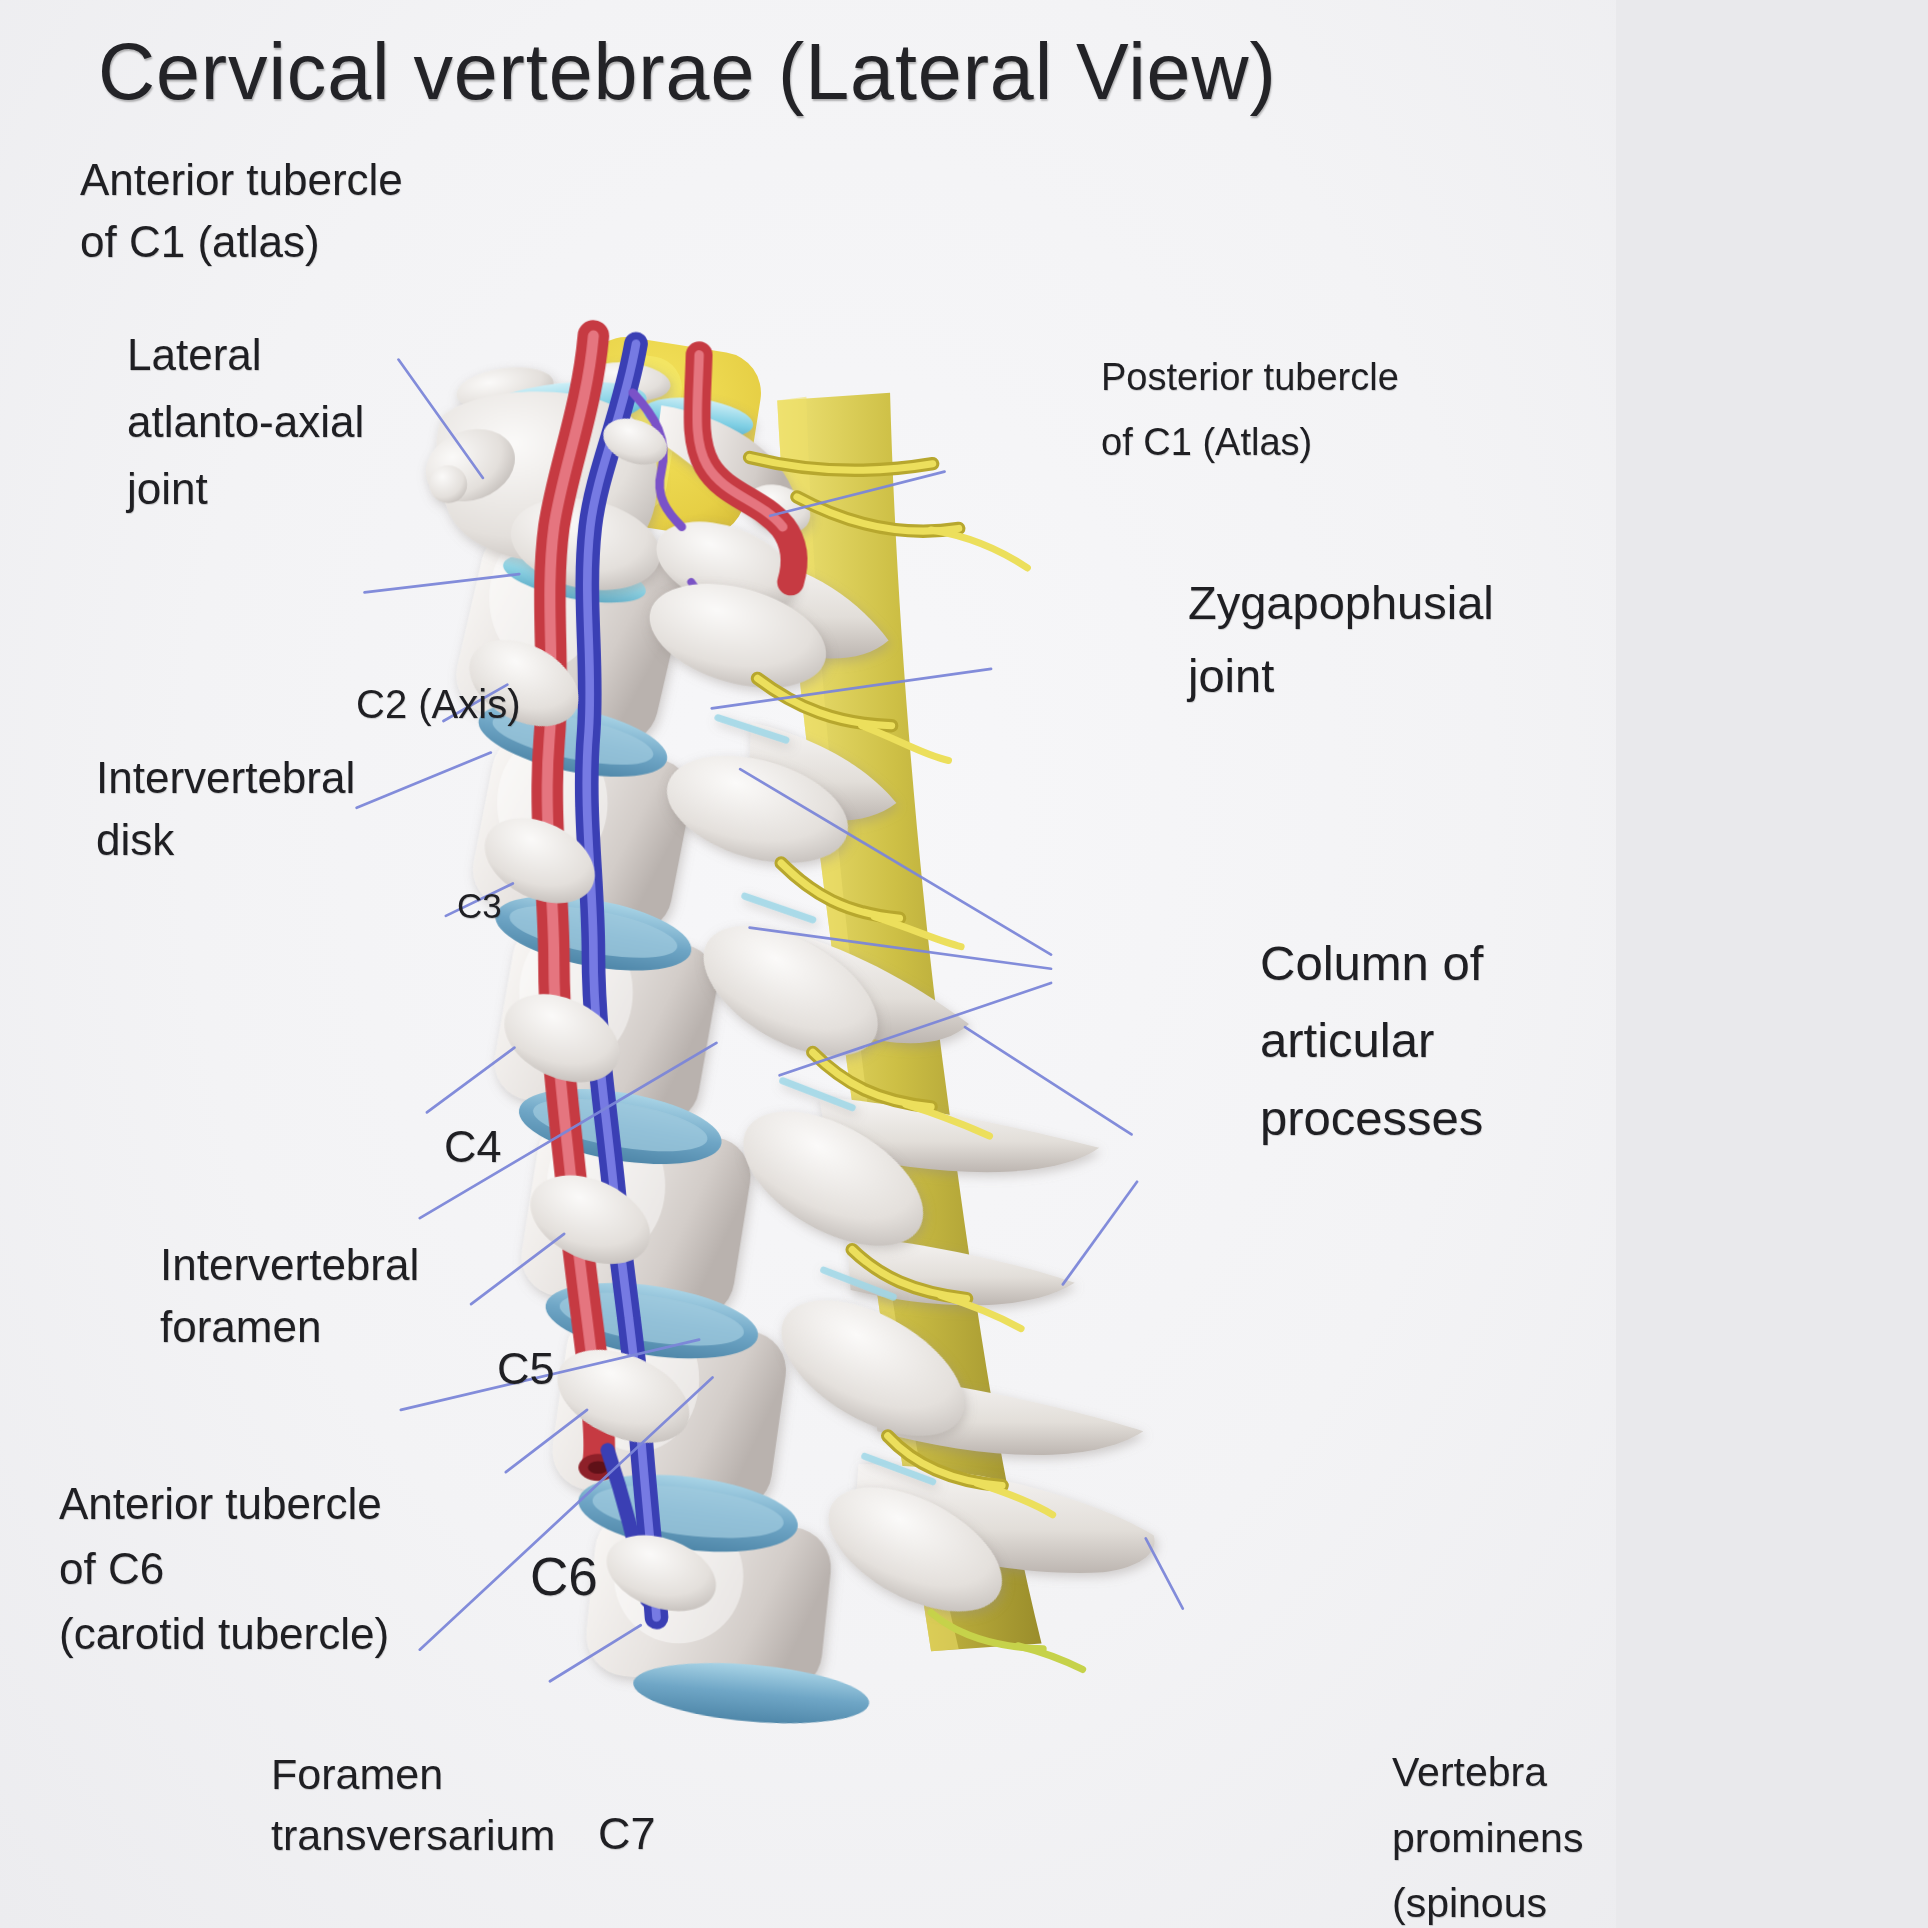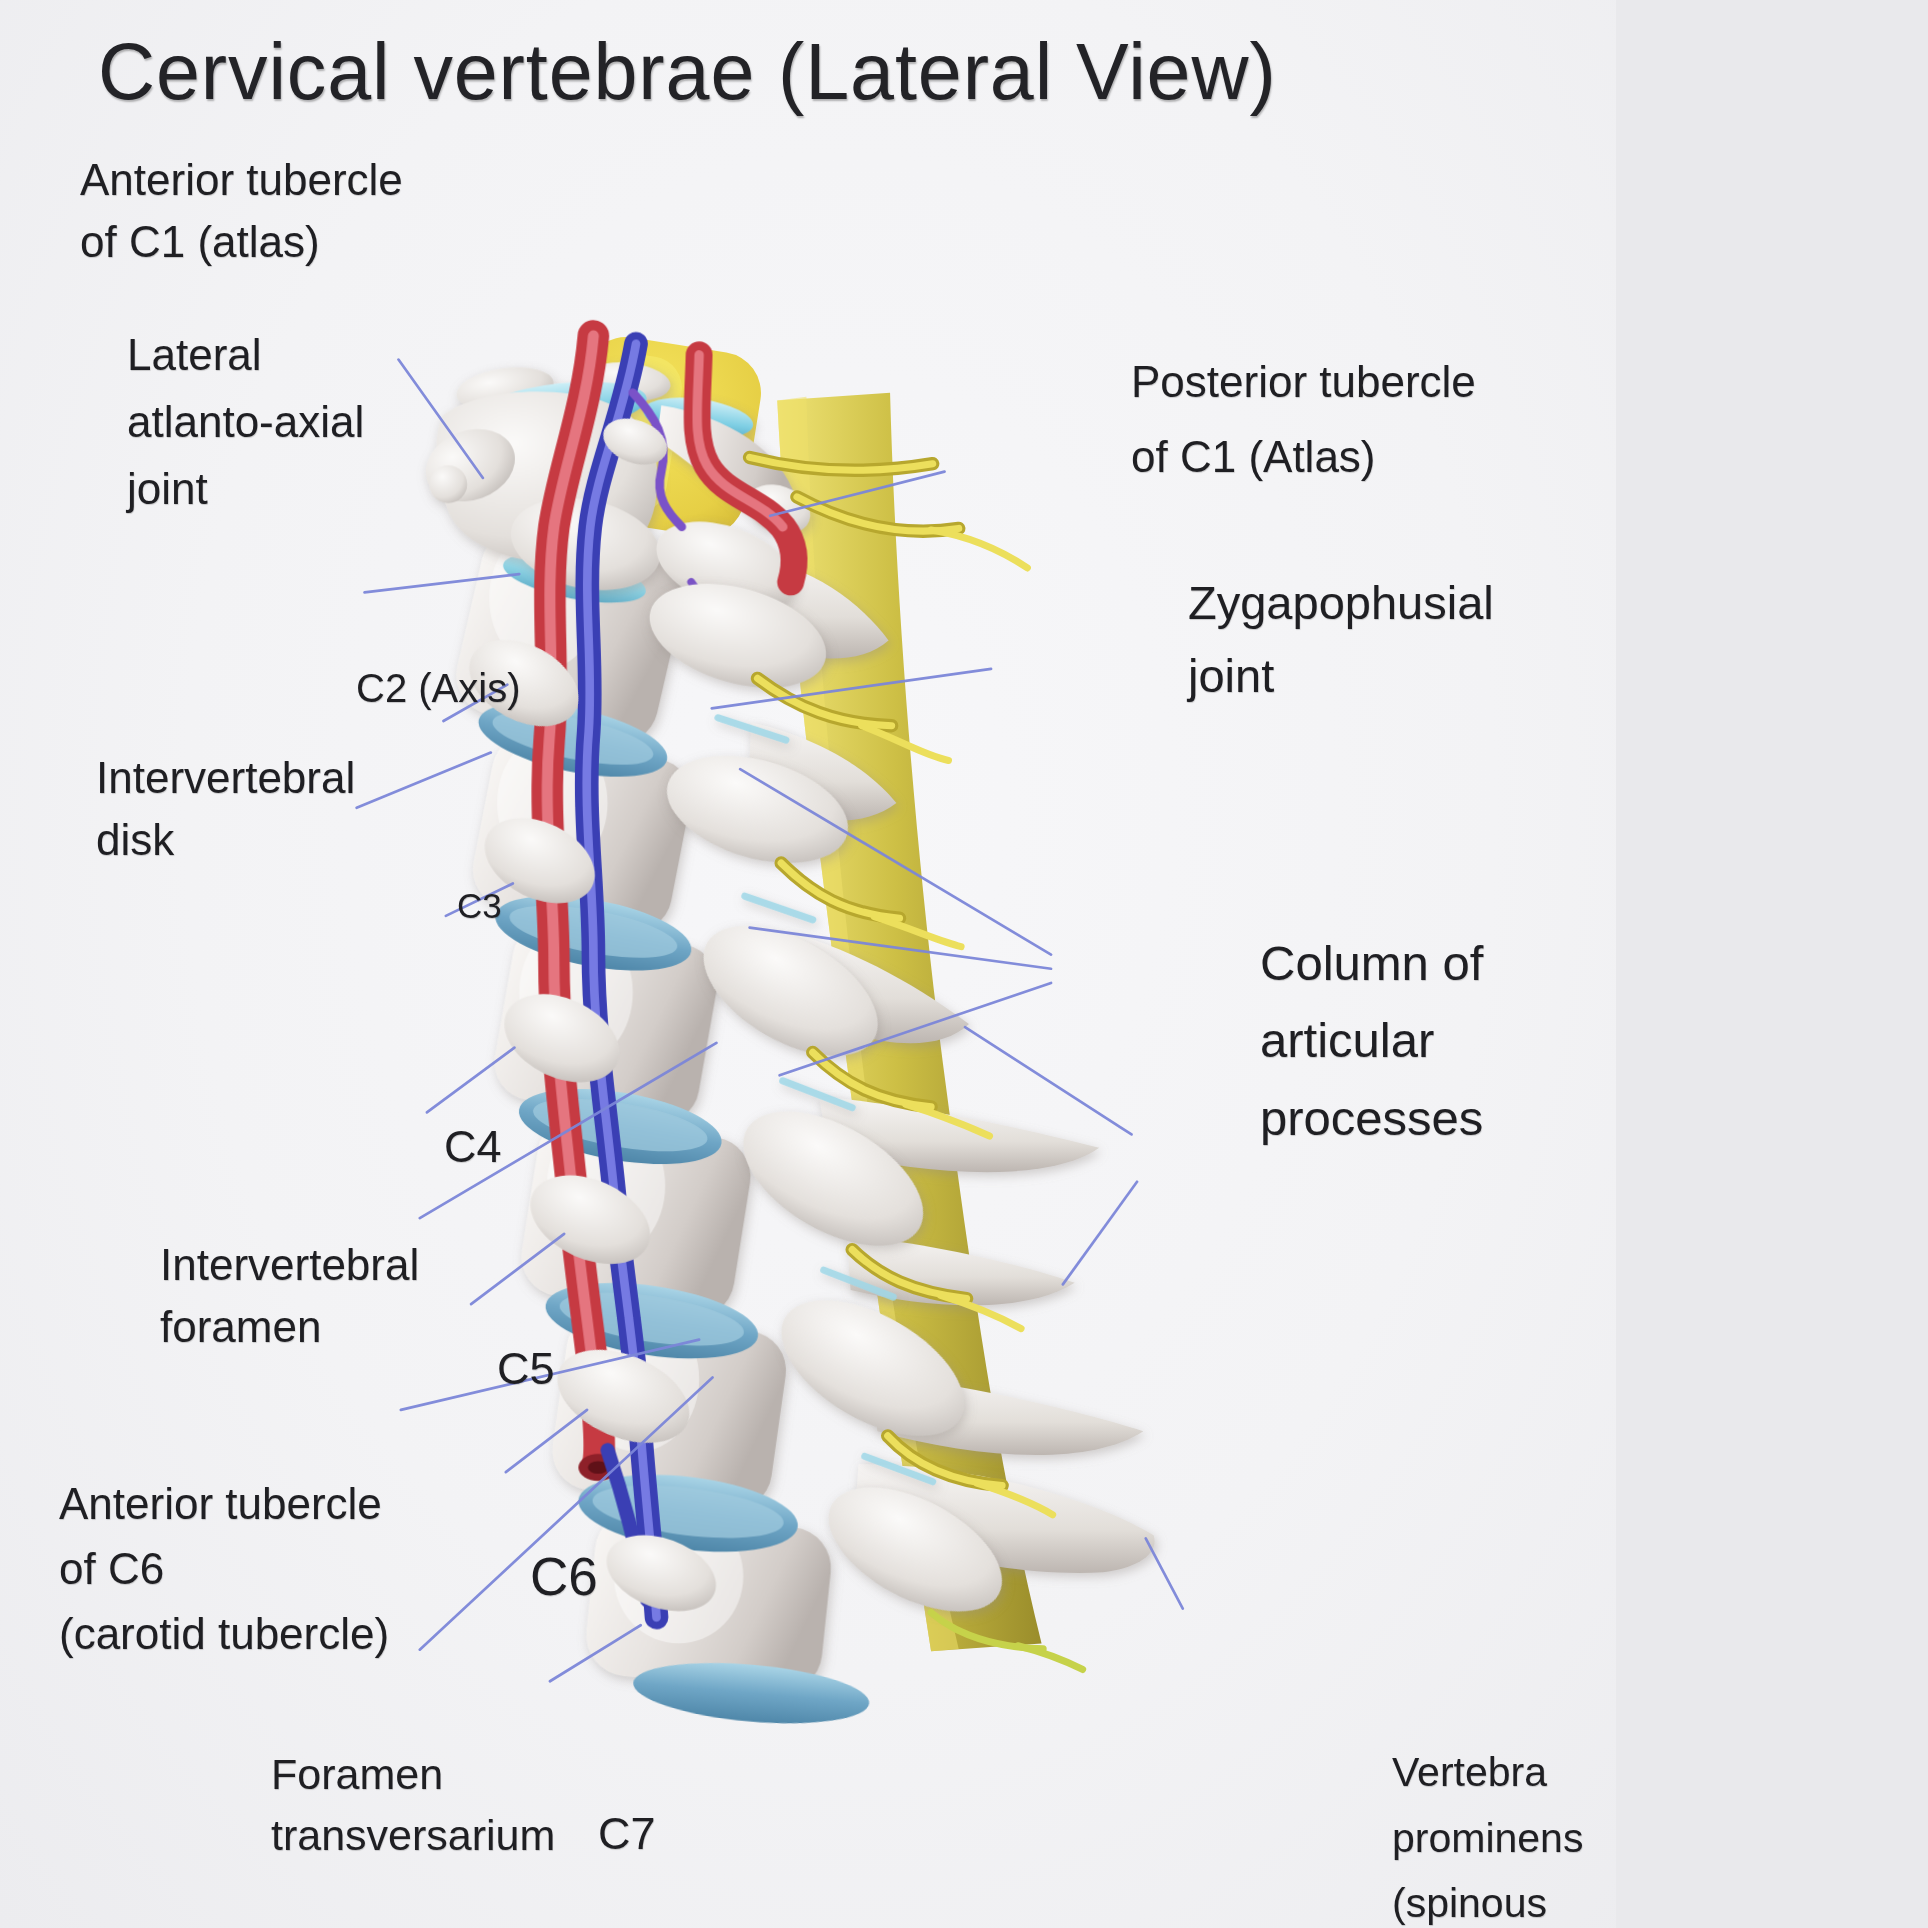--- a/index.html
+++ b/index.html
@@ -254,37 +254,37 @@
     </g>
   </svg>
 
   <div class="title">Cervical vertebrae (Lateral View)</div>
 
   <div class="lbl" style="left:80px;  top:149px;  font-size:44px;">Anterior tubercle
 of C1 (atlas)</div>
   <div class="lbl" style="left:127px; top:322px;  font-size:44px; line-height:1.52;">Lateral
 atlanto-axial
 joint</div>
-  <div class="lbl" style="left:356px; top:660px;  font-size:40px;">C2 (Axis)</div>
+  <div class="lbl" style="left:356px; top:676px;  font-size:40px;">C2 (Axis)</div>
   <div class="lbl" style="left:96px; top:747px;  font-size:44px;">Intervertebral
 disk</div>
   <div class="lbl" style="left:457px; top:881px;  font-size:35px;">C3</div>
   <div class="lbl" style="left:444px; top:1115px; font-size:45px;">C4</div>
   <div class="lbl" style="left:160px; top:1234px; font-size:44px;">Intervertebral
 foramen</div>
   <div class="lbl" style="left:497px; top:1337px; font-size:45px;">C5</div>
   <div class="lbl" style="left:59px;  top:1471px; font-size:44px; line-height:1.48;">Anterior tubercle
 of C6
 (carotid tubercle)</div>
   <div class="lbl" style="left:530px; top:1539px; font-size:53px;">C6</div>
   <div class="lbl" style="left:271px; top:1744px; font-size:43px;">Foramen
 transversarium</div>
   <div class="lbl" style="left:582px; top:1802px; font-size:45px;margin-left:16px;">C7</div>
 
-  <div class="lbl" style="left:1131px; top:345px;  font-size:44px; line-height:1.7;">Posterior tubercle
+  <div class="lbl" style="left:1101px; top:345px;  font-size:38px; line-height:1.7;">Posterior tubercle
 of C1 (Atlas)</div>
   <div class="lbl" style="left:1188px; top:567px;  font-size:47px; line-height:1.55;">Zygapophusial
 joint</div>
   <div class="lbl" style="left:1260px; top:925px;  font-size:49px; line-height:1.58;">Column of articular
 processes</div>
   <div class="lbl" style="left:1392px; top:1740px; font-size:41px; line-height:1.6;">Vertebra prominens
 (spinous process of C7)</div>
 
 </div>
 

